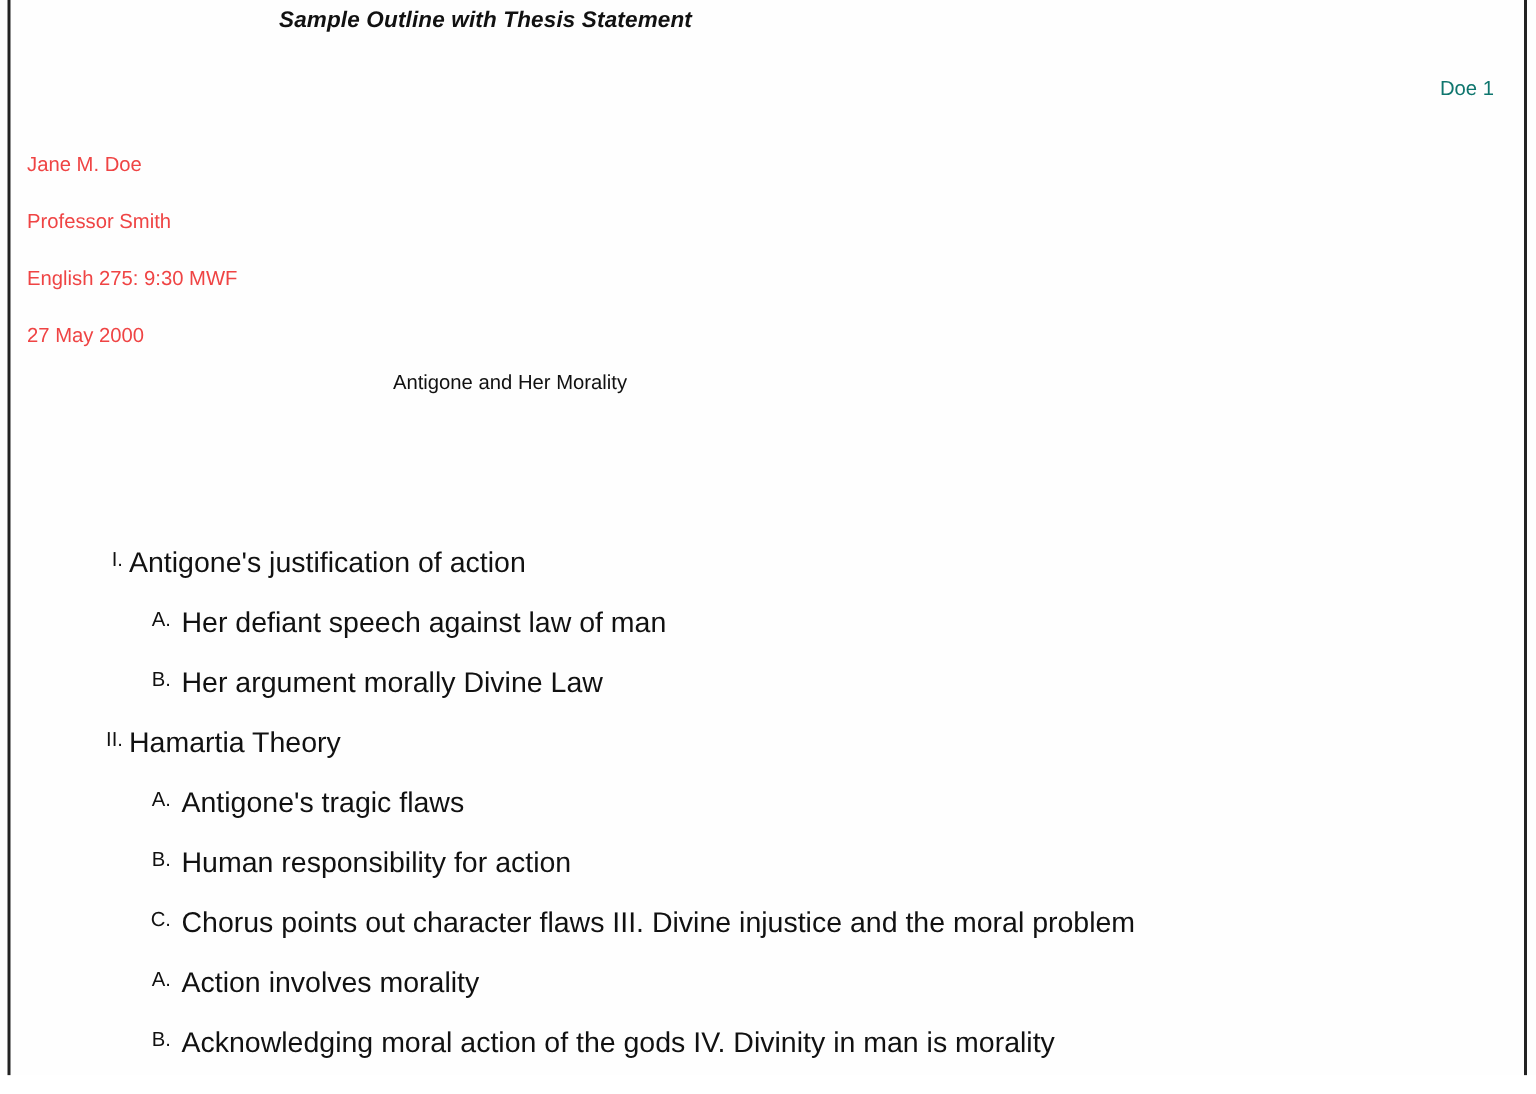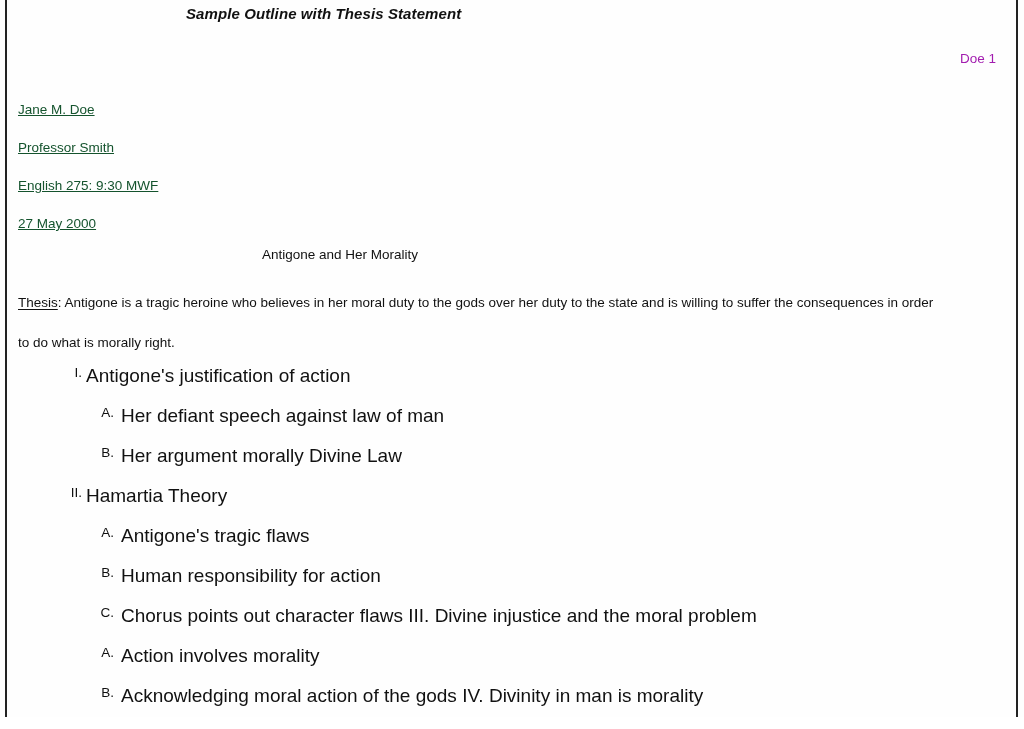--- a/index.html
+++ b/index.html
@@ -49,36 +49,35 @@
     letter-spacing: 0.1px;
     color: #111111;
     white-space: nowrap;
   }
 
   .running-head {
     position: absolute;
     right: 20px;
     top: 51px;
     font-size: 13.5px;
-    color: #a21caf;
+    color: #0f766e;
     white-space: nowrap;
   }
 
   .heading-block {
     position: absolute;
     left: 10px;
     top: 91px;
     width: 600px;
   }
   .heading-line {
     font-size: 13.5px;
     line-height: 38px;
-    color: #14532d;
+    color: #ef4444;
     white-space: nowrap;
-    text-decoration: underline;
   }
 
   .paper-title {
     position: absolute;
     left: 0;
     right: 0;
     top: 247px;
     text-align: center;
     font-size: 13.5px;
     color: #111111;
@@ -146,23 +145,20 @@
       <div class="heading-line">Jane M. Doe</div>
       <div class="heading-line">Professor Smith</div>
       <div class="heading-line">English 275: 9:30 MWF</div>
       <div class="heading-line">27 May 2000</div>
     </div>
 
     <div class="paper-title">
       <span>Antigone and Her Morality</span>
     </div>
 
-    <div class="thesis">
-      <span class="label">Thesis</span><span>: </span><span>Antigone is a tragic heroine who believes in her moral duty to the gods over her duty to the state and is willing to suffer the consequences in order to do what is morally right.</span>
-    </div>
 
     <div class="outline" id="outline-root">
         <div class="outline-row lvl1">
           <span class="marker">I.</span>
           <span class="item-text">Antigone's justification of action</span>
         </div>
         <div class="outline-row lvl2">
           <span class="marker">A.</span>
           <span class="item-text">Her defiant speech against law of man</span>
         </div>

